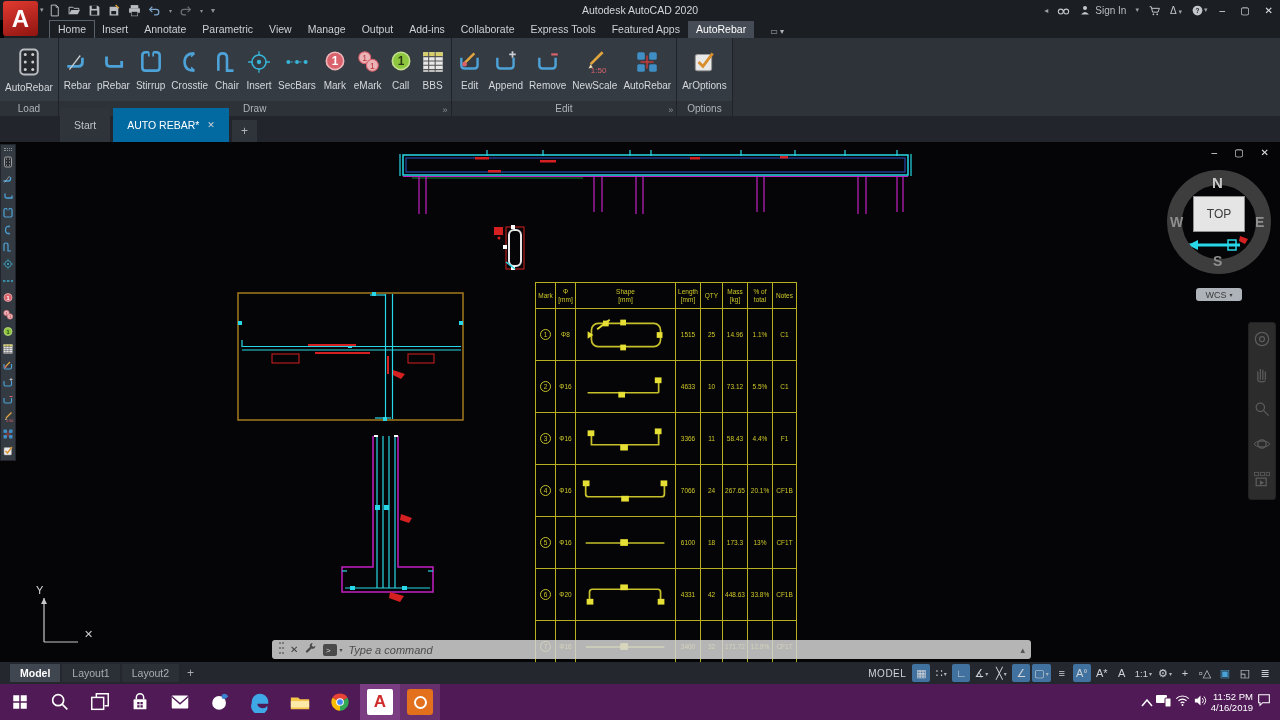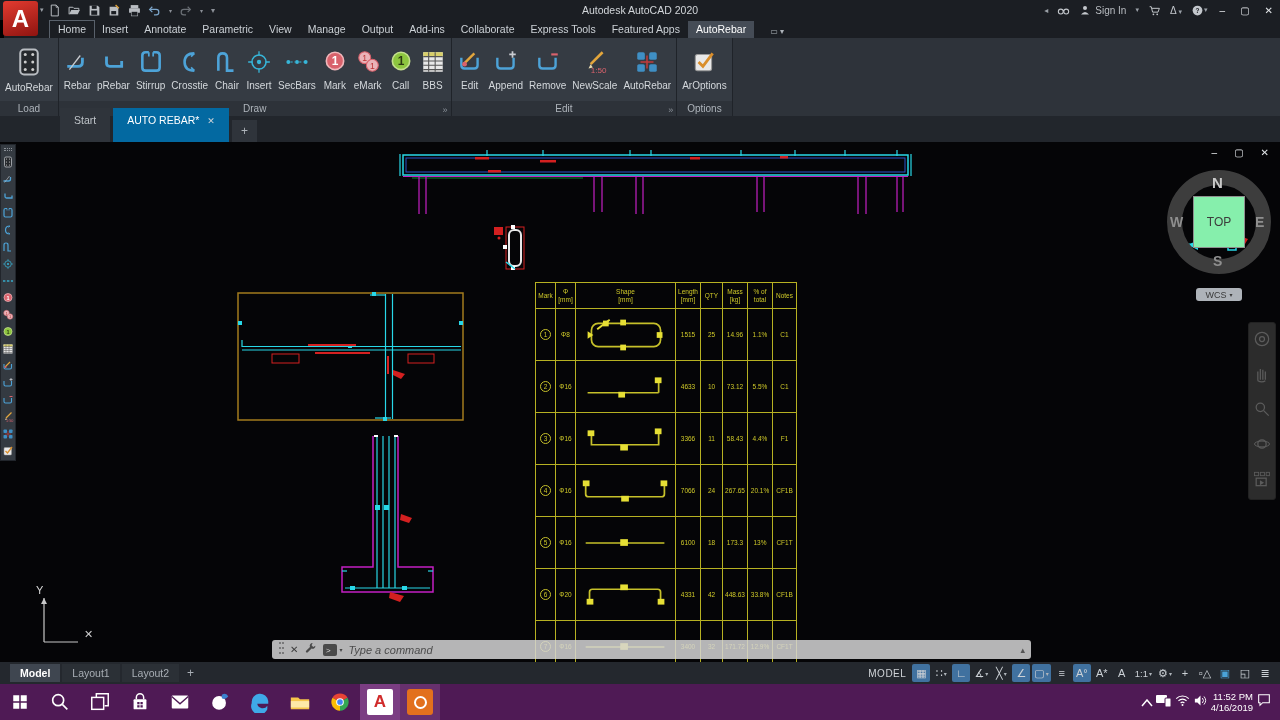--- a/index.html
+++ b/index.html
@@ -23,33 +23,33 @@
 
 #ribbon{position:absolute;left:0;top:38px;width:1280px;height:78px;background:#2e333a;display:flex;align-items:stretch}
 .panel{display:flex;flex-direction:column;background:#353b43;border-right:1px solid #1f2329}
 .pbtns{flex:1;display:flex;align-items:center;padding:1px 2px}
 .rbtn{display:flex;flex-direction:column;align-items:center;justify-content:flex-end;padding:2px 3px 1px;gap:1px}
 .rlabel{font-size:10px;color:#d4d8dc;white-space:nowrap}
 .plabel{height:15px;background:#2d3239;color:#aeb4bb;font-size:10px;display:flex;align-items:center;justify-content:center;position:relative;padding:0 8px}
 .pexp{position:absolute;right:3px;bottom:1px;font-size:9px;color:#8b9199}
 
 #filetabs{position:absolute;left:0;top:116px;width:1280px;height:26px;background:#22262c;display:flex;align-items:flex-end;padding-left:60px}
-.ftab{height:34px;display:flex;align-items:flex-end;gap:8px;padding:16px 14px;font-size:10.5px;color:#bfc4c9;background:#2f343b;margin-right:3px}
+.ftab{height:34px;display:flex;align-items:center;gap:8px;padding:16px 14px;font-size:10.5px;color:#bfc4c9;background:#2f343b;margin-right:3px}
 .ftab.active{background:#0369a1;color:#fff}
 .ftclose{font-size:9px;color:#cfd3d7}
 #ftplus{height:22px;display:flex;align-items:center;padding:0 9px;color:#aeb4ba;font-size:12px;background:#2f343b}
 
 #canvas{position:absolute;left:0;top:142px;width:1280px;height:520px;background:#050507;overflow:hidden}
 #lefttools{position:absolute;left:0;top:2px;width:16px;background:#343a41;border:1px solid #21252b;display:flex;flex-direction:column;align-items:center;padding:3px 0;gap:4px;z-index:4}
 #lefttools .grip{width:8px;height:3px;border-top:1px dotted #8b9097;border-bottom:1px dotted #8b9097}
 .lti{width:13px;height:13px;display:flex;align-items:center;justify-content:center}
 #dwg{position:absolute;left:0;top:0;z-index:1}
 
 #vc-ring{position:absolute;left:1167px;top:28px;width:104px;height:104px;border-radius:50%;border:15px solid #3d3d3d;z-index:2}
-#vc-face{position:absolute;left:1193px;top:54px;width:52px;height:52px;background:#86efac;border:1px solid #8f8f8f;display:flex;align-items:center;justify-content:center;font-size:12px;color:#3c3c3c;z-index:3}
+#vc-face{position:absolute;left:1193px;top:54px;width:52px;height:36px;background:#e5e5e5;border:1px solid #8f8f8f;display:flex;align-items:center;justify-content:center;font-size:12px;color:#3c3c3c;z-index:3}
 .vcl{position:absolute;z-index:3;font-weight:bold;color:#8f8f8f;font-size:14px}
 #wcs{position:absolute;left:1196px;top:146px;width:46px;height:13px;background:#aeb3b9;border-radius:3px;display:flex;align-items:center;justify-content:center;gap:3px;font-size:9px;color:#3a3a3a;z-index:3}
 #wincontrols{position:absolute;right:8px;top:5px;display:flex;gap:11px;z-index:4}
 
 #navbar{position:absolute;left:1248px;top:180px;width:28px;height:178px;background:#2c2c2c;border:1px solid #222;border-radius:3px;display:flex;flex-direction:column;align-items:center;justify-content:space-around;z-index:2}
 
 #bbs{position:absolute;left:535px;top:140px;width:262px;border:1px solid #b7b122;z-index:1;background:#050507}
 .trow{display:grid;grid-template-columns:20px 20px 100px 25px 22px 25px 25px 23px}
 .tc{border-right:1px solid #b7b122;border-bottom:1px solid #b7b122;color:#cfc929;display:flex;flex-direction:column;align-items:center;justify-content:center;font-size:6.5px;text-align:center;overflow:hidden}
 .tc:last-child{border-right:none}

